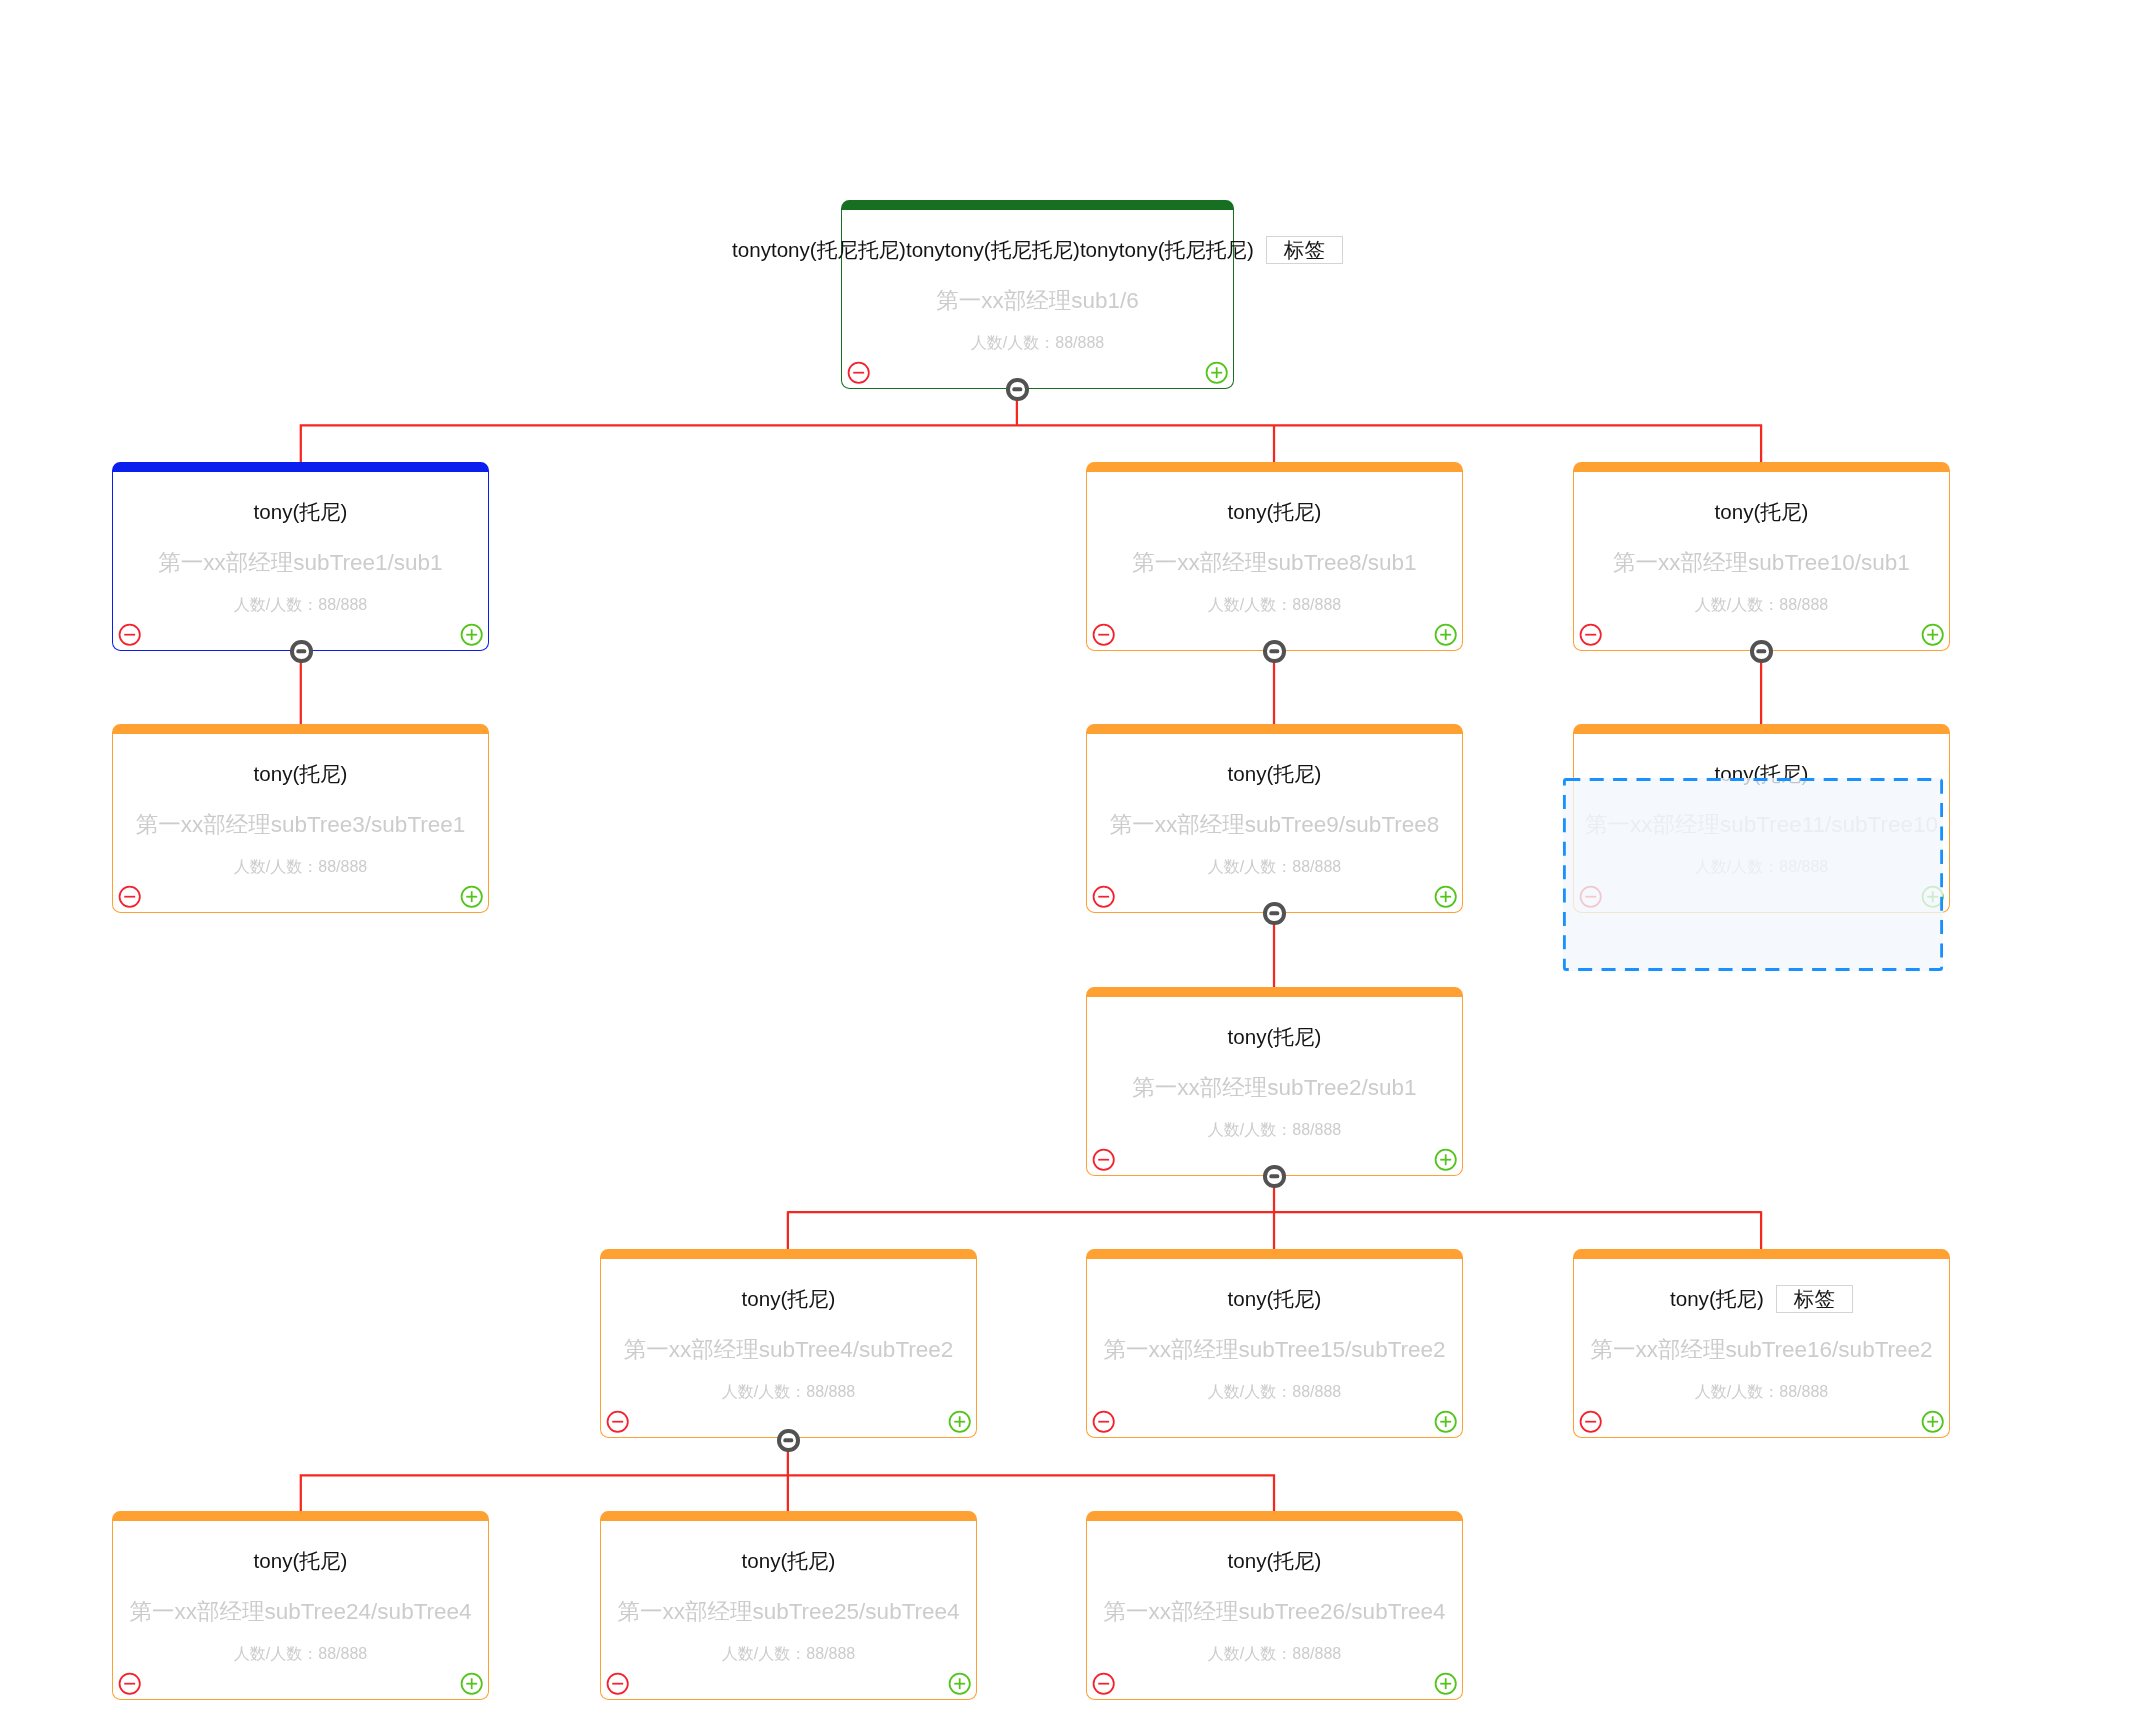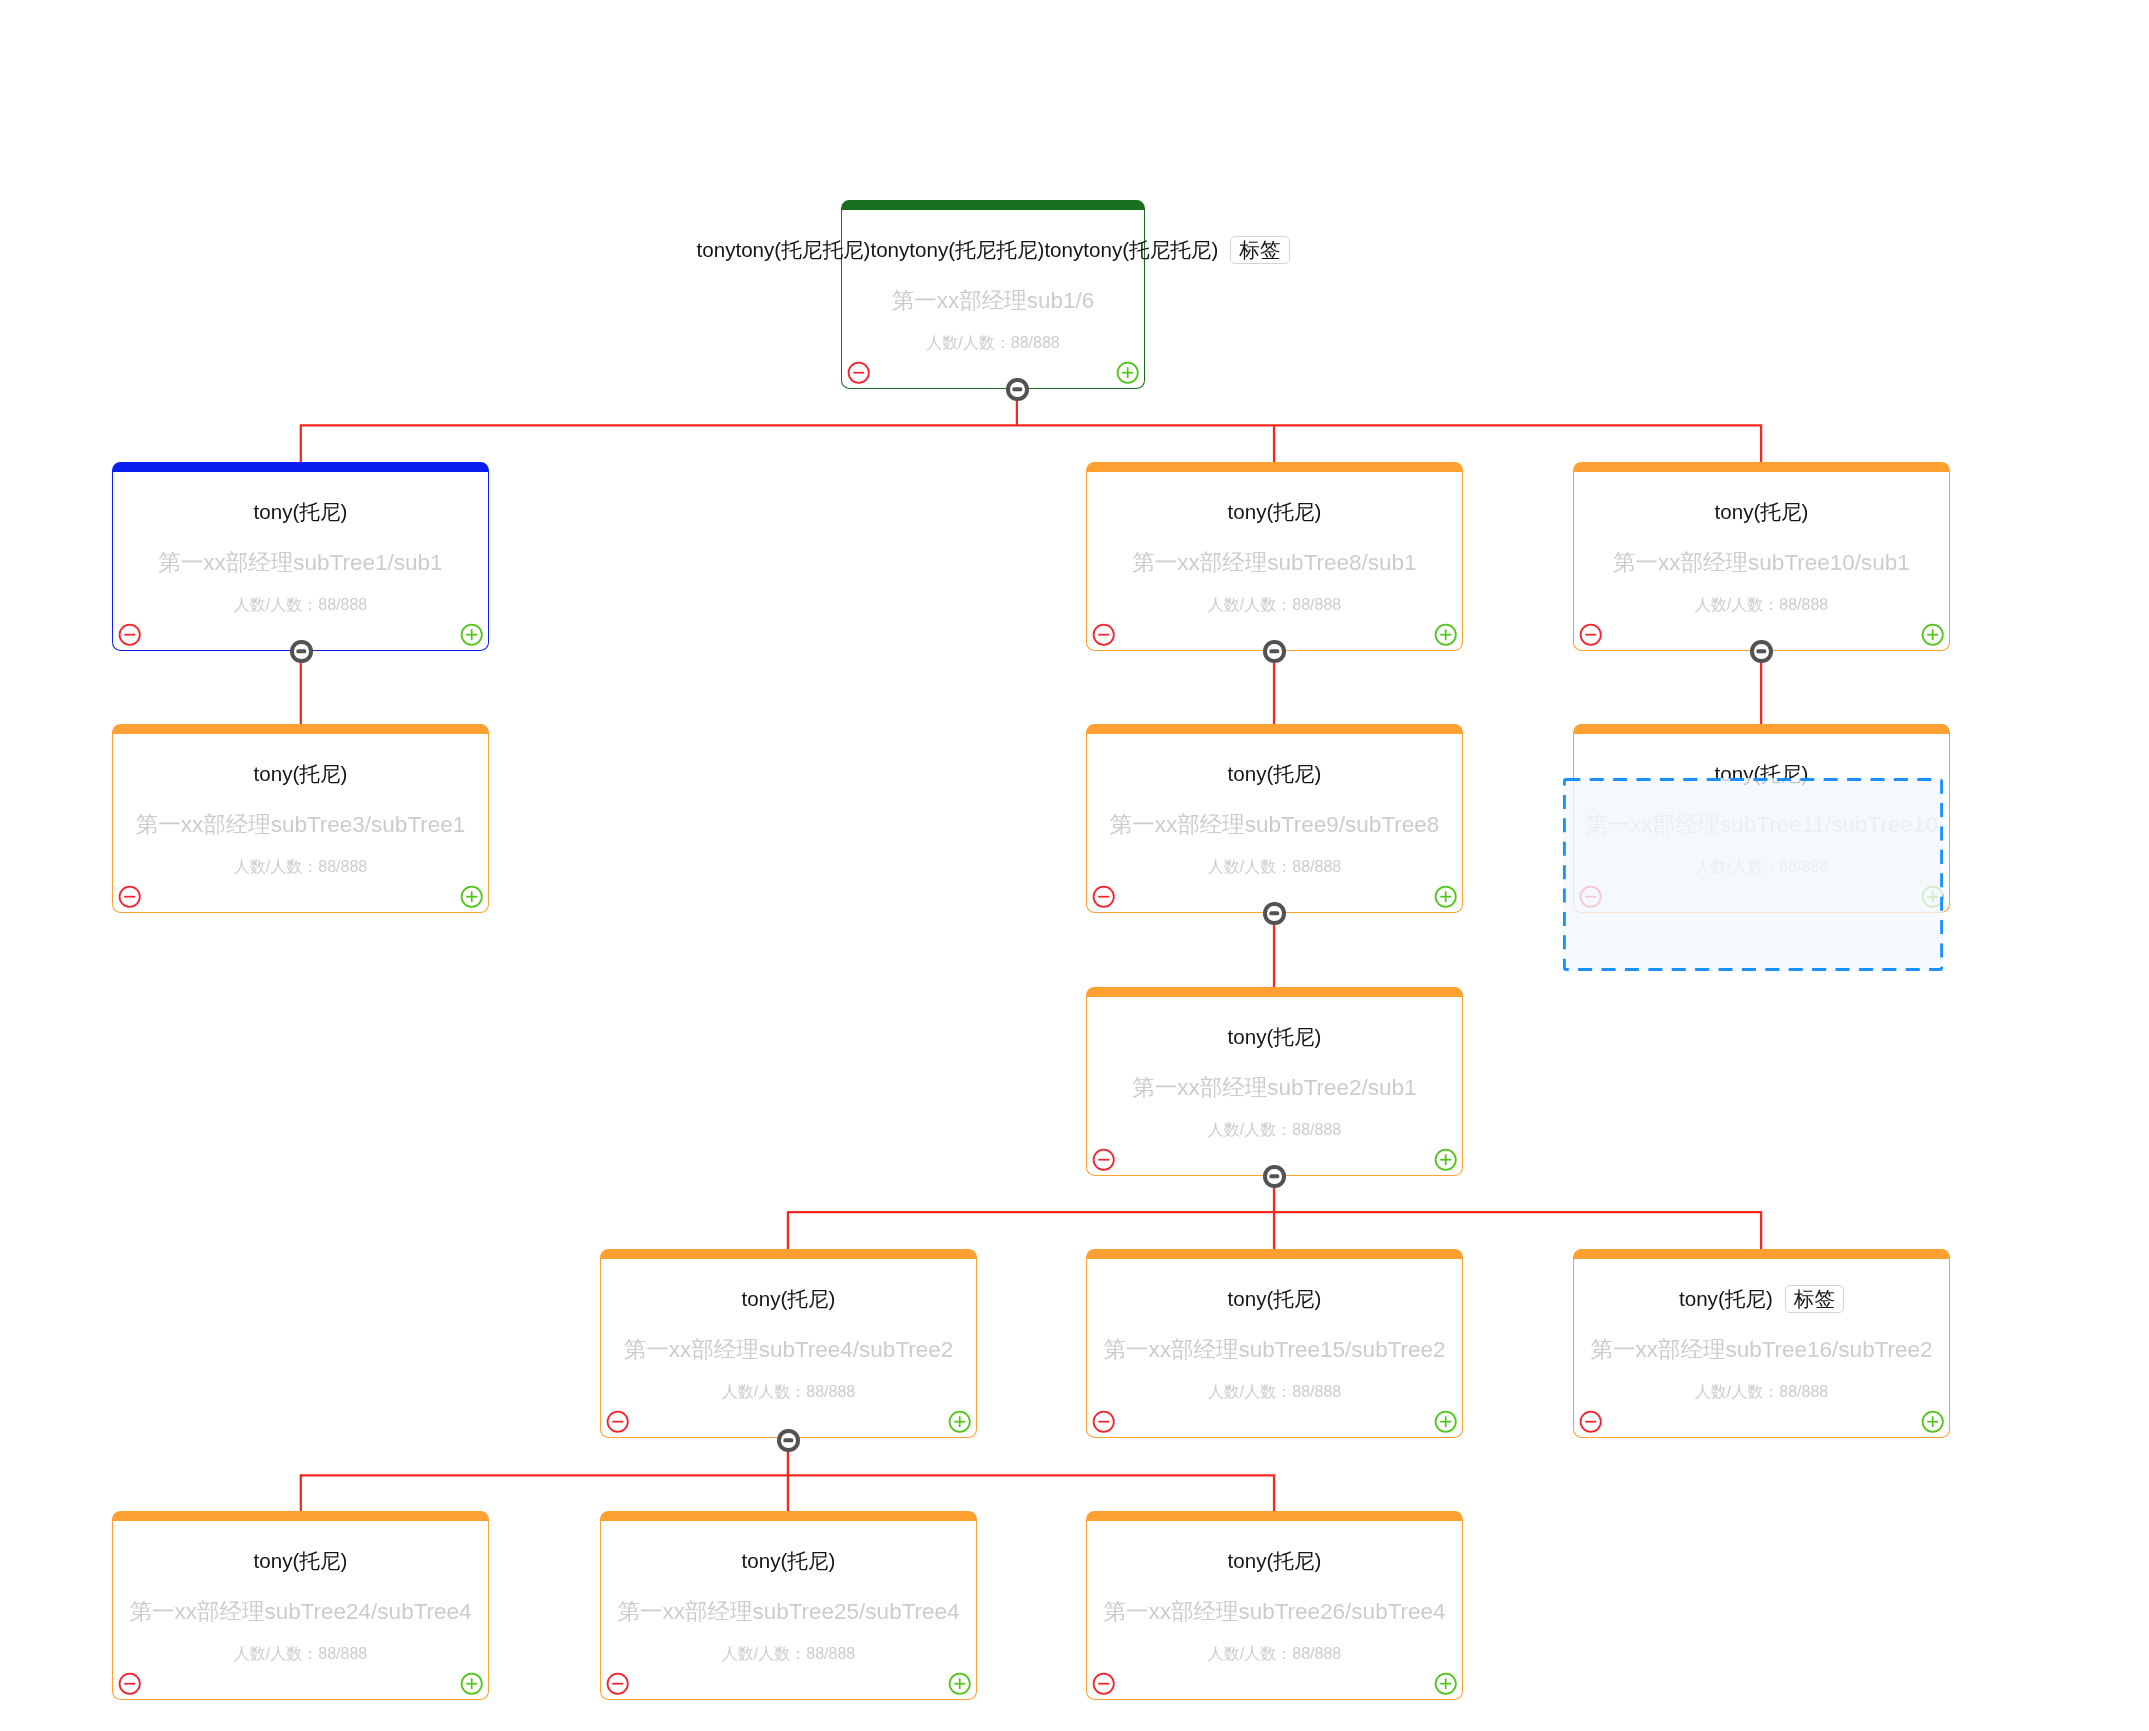--- a/index.html
+++ b/index.html
@@ -16,22 +16,22 @@
     border:1.9px solid var(--node-orange);border-top-width:10.3px;border-radius:8.4px;
     display:flex;flex-direction:column;align-items:center;z-index:1;
   }
   .node.green{border-color:var(--root-green);}
   .node.blue{border-color:var(--selected-blue);}
   .title-row{
     margin-top:25px;height:30px;display:flex;align-items:center;justify-content:center;
     gap:12px;white-space:nowrap;font-size:20.6px;color:var(--title-text);flex:none;
   }
   .tag{
-    display:inline-block;border:1.9px solid var(--tag-border);border-radius:5px;
-    padding:0 8px;height:28px;line-height:26px;font-size:20.6px;color:var(--title-text);
+    display:inline-block;border:1.9px solid var(--tag-border);border-radius:0;
+    padding:0 17px;height:28px;line-height:26px;font-size:20.6px;color:var(--title-text);
     background:#fff;box-sizing:border-box;
   }
   .subtitle{margin-top:20.6px;height:29px;line-height:29px;font-size:22.5px;color:var(--muted-text);white-space:nowrap;flex:none;}
   .count{margin-top:15px;height:26px;line-height:26px;font-size:16px;color:var(--muted-text);white-space:nowrap;flex:none;}
 
   .corner-icon{position:absolute;bottom:3.7px;width:23.4px;height:23.4px;cursor:pointer;}
   .corner-icon svg{display:block;width:23.4px;height:23.4px;}
   .icon-remove{left:4.7px;color:var(--remove-red);}
   .icon-add{right:4.7px;color:var(--add-green);}
 
@@ -52,21 +52,21 @@
 </style>
 </head>
 <body>
 
 <div id="canvas">
 
   <svg id="connectors" width="2149" height="1731" viewBox="0 0 2294 1848">
     <path d="M1085.5 413 V455 M321 454 H1880 M321 453 V494 M1360 453 V494 M1880 453 V494 M321 694 V774 M1360 694 V774 M1880 694 V774 M1360 974 V1054 M1360 1254 V1295 M841 1294 H1880 M841 1293 V1334 M1360 1293 V1334 M1880 1293 V1334 M841 1536 V1576 M321 1575 H1360 M321 1574 V1614 M841 1574 V1614 M1360 1574 V1614"></path>
   </svg>
 
-  <div class="node green" style="left:841px;top:200px;width:304px;">
+  <div class="node green" style="left:841px;top:200px;width:393px;">
     <div class="title-row">
       <span>tonytony(托尼托尼)tonytony(托尼托尼)tonytony(托尼托尼)</span>
       <span class="tag">标签</span>
     </div>
     <div class="subtitle">第一xx部经理sub1/6</div>
     <div class="count">人数/人数：88/888</div>
     <span class="corner-icon icon-remove">
         <svg viewBox="0 0 24 24">
           <circle cx="12" cy="12" r="10.4" fill="none" stroke="currentColor" stroke-width="1.8"></circle>
           <line x1="6.4" y1="12" x2="17.6" y2="12" stroke="currentColor" stroke-width="1.8"></line>

